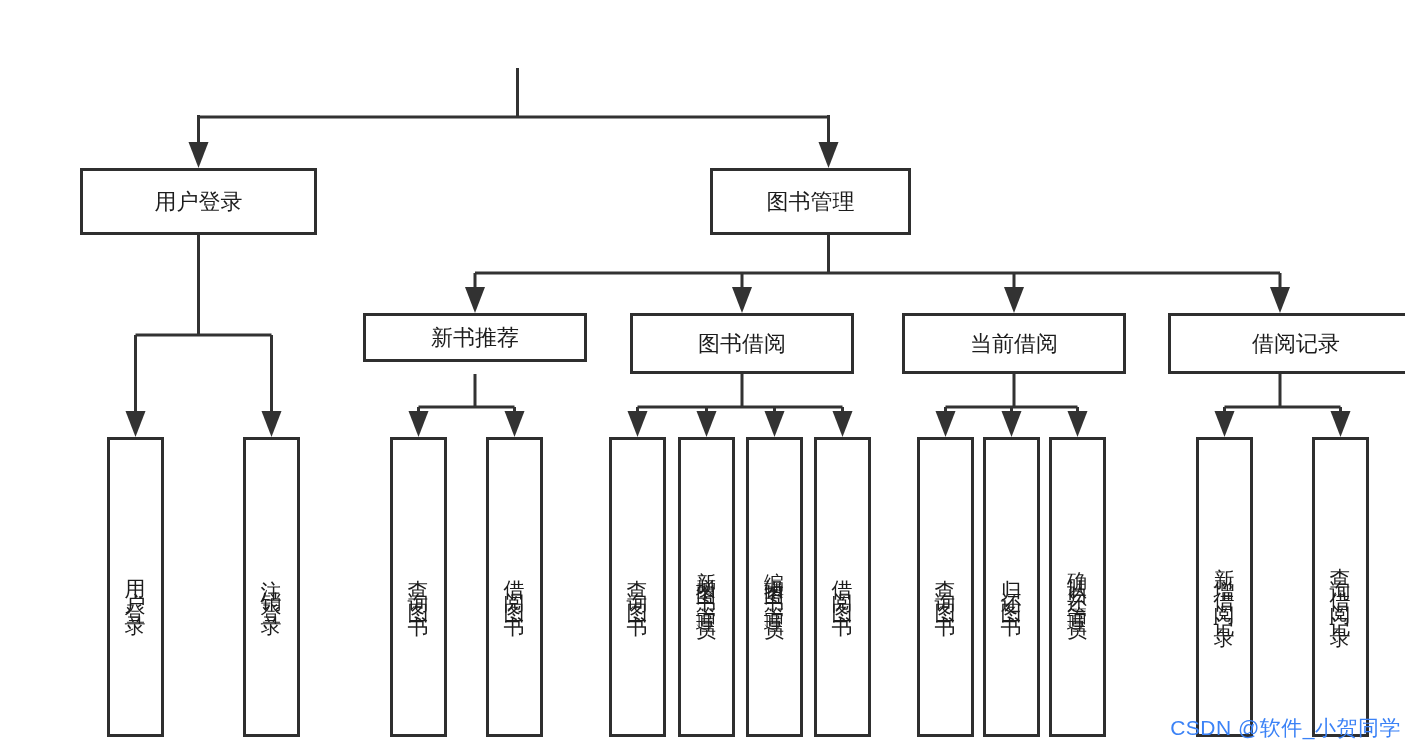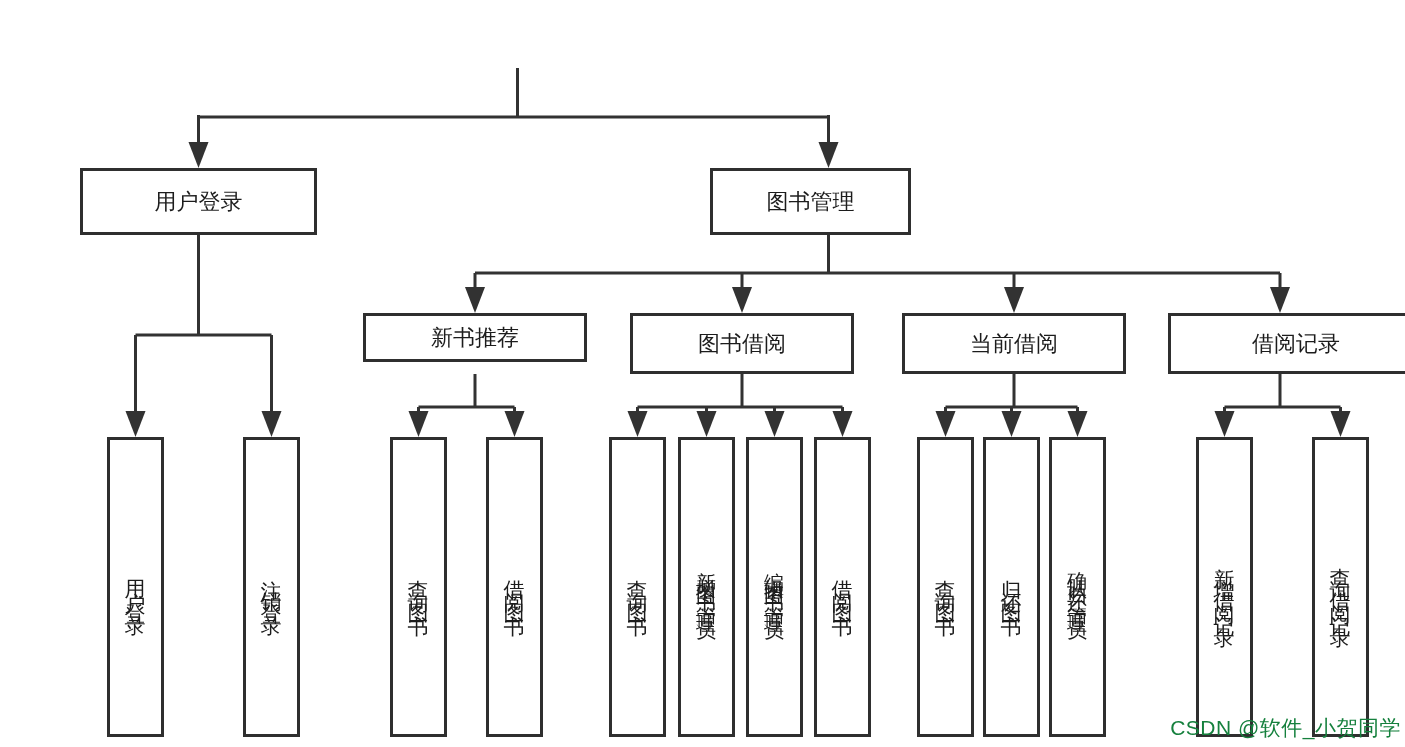--- a/index.html
+++ b/index.html
@@ -34,21 +34,21 @@
     font-size:21px;
     letter-spacing:12px;
     color:#1c1c1c;
     line-height:1;
   }
   .vbox.long .vlabel{font-size:20px;letter-spacing:7px;}
   #watermark{
     position:absolute;
     right:4px;top:714px;
     font-size:21px;
-    color:#15803d;
+    color:#3b82f6;
     letter-spacing:0.5px;
     z-index:5;
     white-space:nowrap;
   }
 </style>
 </head>
 <body>
 
 <div id="canvas">
 

